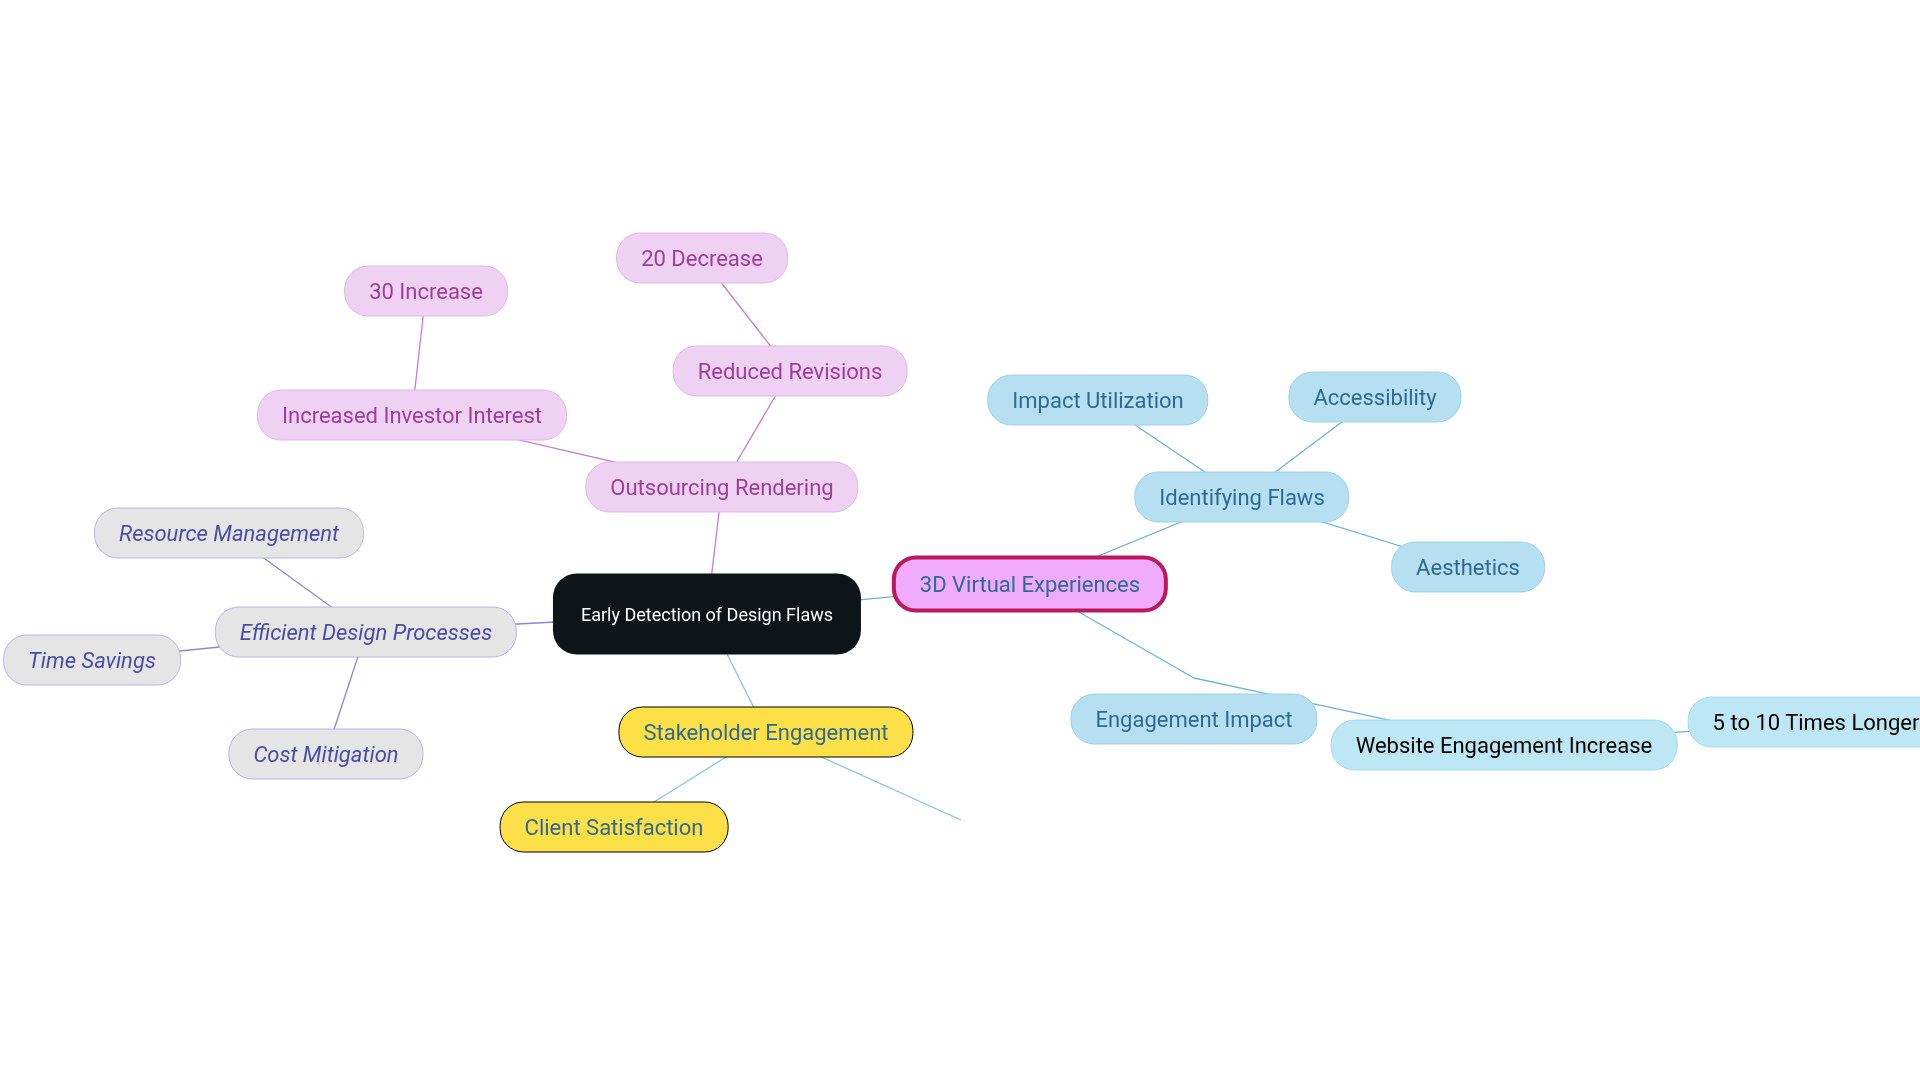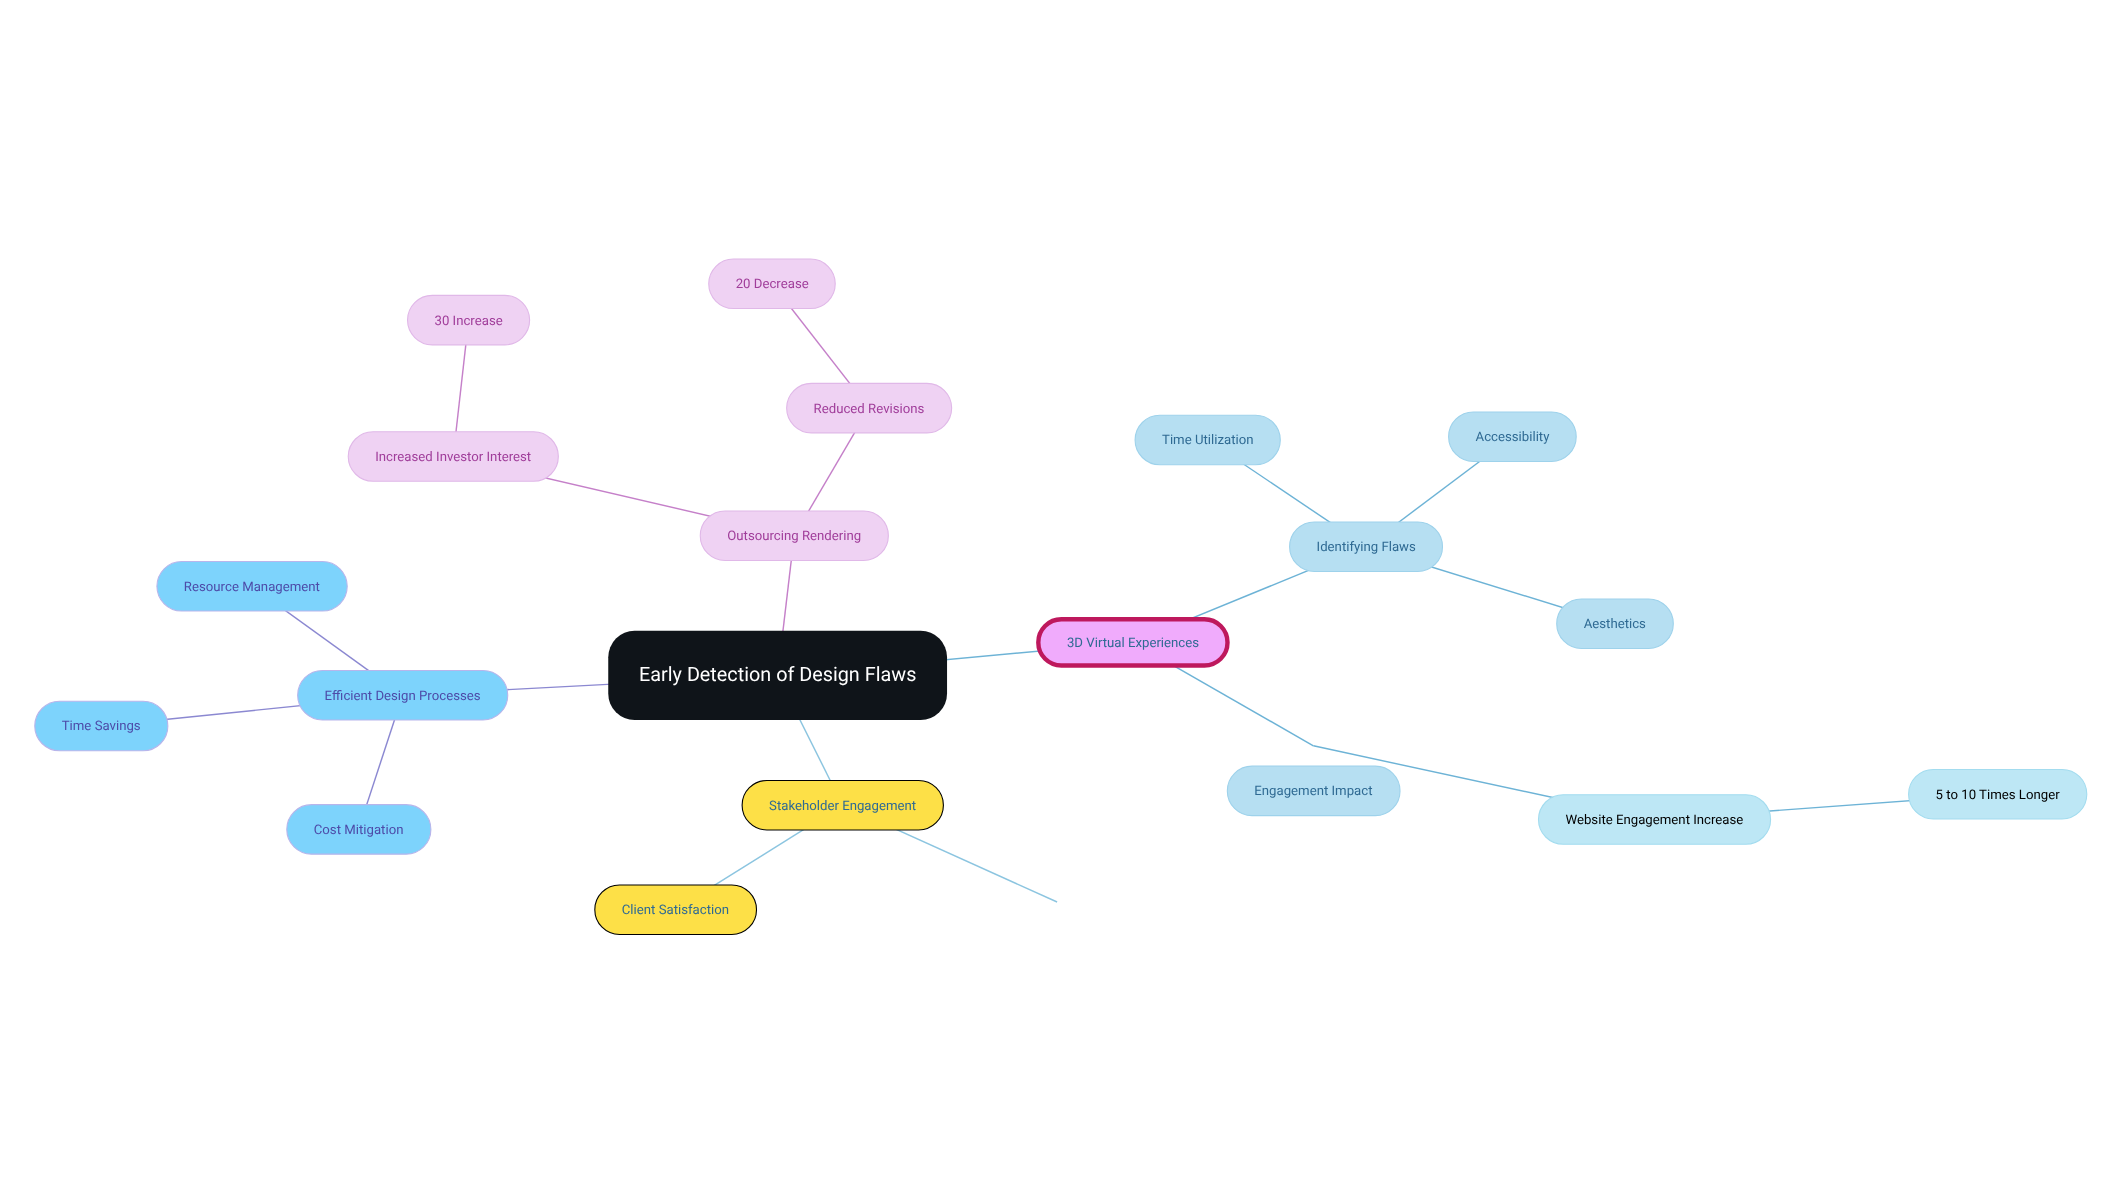--- a/index.html
+++ b/index.html
@@ -22,44 +22,45 @@
     top: 0;
     left: 0;
     width: 1920px;
     height: 1083px;
     pointer-events: none;
   }
   .node {
     position: absolute;
     border-radius: 24px;
     padding: 12px 24px;
-    font-size: 12px;
+    font-size: 22px;
     white-space: nowrap;
     transform: translate(-50%, -50%);
     box-sizing: border-box;
     display: flex;
     align-items: center;
     justify-content: center;
     min-height: 46px;
   }
   .node.center {
     background: #0f1419;
     color: #ffffff;
     font-size: 18px;
     padding: 30px 28px;
   }
   .node.pink {
     background: #efd2f3;
     color: #a03d9a;
     border: 1px solid #e0b8e8;
   }
   .node.purple {
-    background: #7dd3fc;
+    background: #e5e5e5;
     color: #4d4ba8;
     border: 1px solid #b8b5eb;
+    font-style: italic;
   }
   .node.blue1 {
     background: #f0abfc;
     color: #2f6a93;
     border: 4px solid #be185d;
   }
   .node.blue2 {
     background: #b6dff2;
     color: #2f6a93;
     border: 1px solid #9ed2eb;
@@ -110,21 +111,21 @@
   <div class="node pink" style="left: 790px; top: 371px;">Reduced Revisions</div>
   <div class="node pink" style="left: 702px; top: 258px;">20 Decrease</div>
 
   <div class="node purple" style="left: 366px; top: 632px;">Efficient Design Processes</div>
   <div class="node purple" style="left: 229px; top: 533px;">Resource Management</div>
   <div class="node purple" style="left: 92px; top: 660px;">Time Savings</div>
   <div class="node purple" style="left: 326px; top: 754px;">Cost Mitigation</div>
 
   <div class="node blue1" style="left: 1030px; top: 584px;">3D Virtual Experiences</div>
   <div class="node blue2" style="left: 1242px; top: 497px;">Identifying Flaws</div>
-  <div class="node blue2" style="left: 1098px; top: 400px;">Time Utilization</div>
+  <div class="node blue2" style="left: 1098px; top: 400px;">Impact Utilization</div>
   <div class="node blue2" style="left: 1375px; top: 397px;">Accessibility</div>
   <div class="node blue2" style="left: 1468px; top: 567px;">Aesthetics</div>
   <div class="node blue2" style="left: 1194px; top: 684px; margin-top: 35px;">Engagement Impact</div>
   <div class="node blue3" style="left: 1504px; top: 745px;">Website Engagement Increase</div>
   <div class="node blue3" style="left: 1816px; top: 722px;">5 to 10 Times Longer</div>
 
   <div class="node lightblue" style="left: 766px; top: 732px;">Stakeholder Engagement</div>
   <div class="node lightblue" style="left: 614px; top: 827px;">Client Satisfaction</div>
 </div>
 

